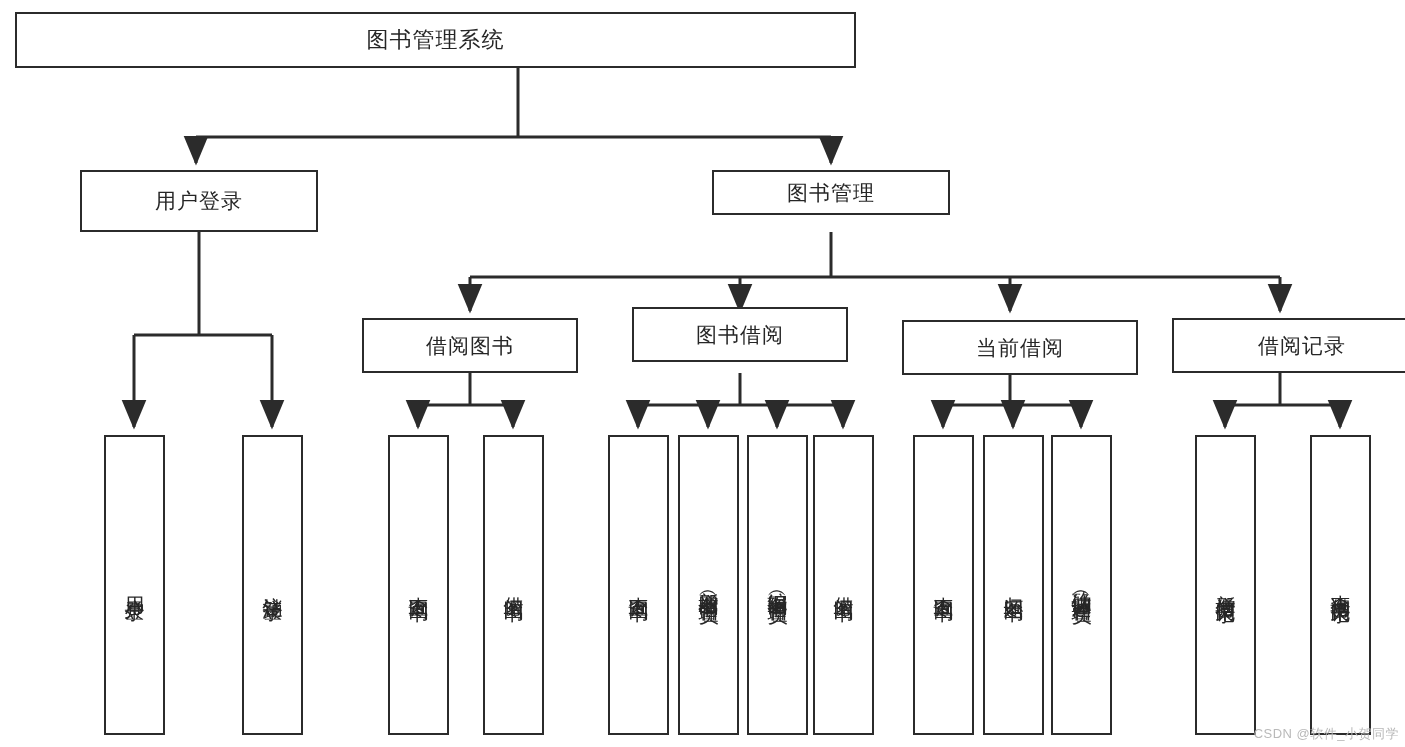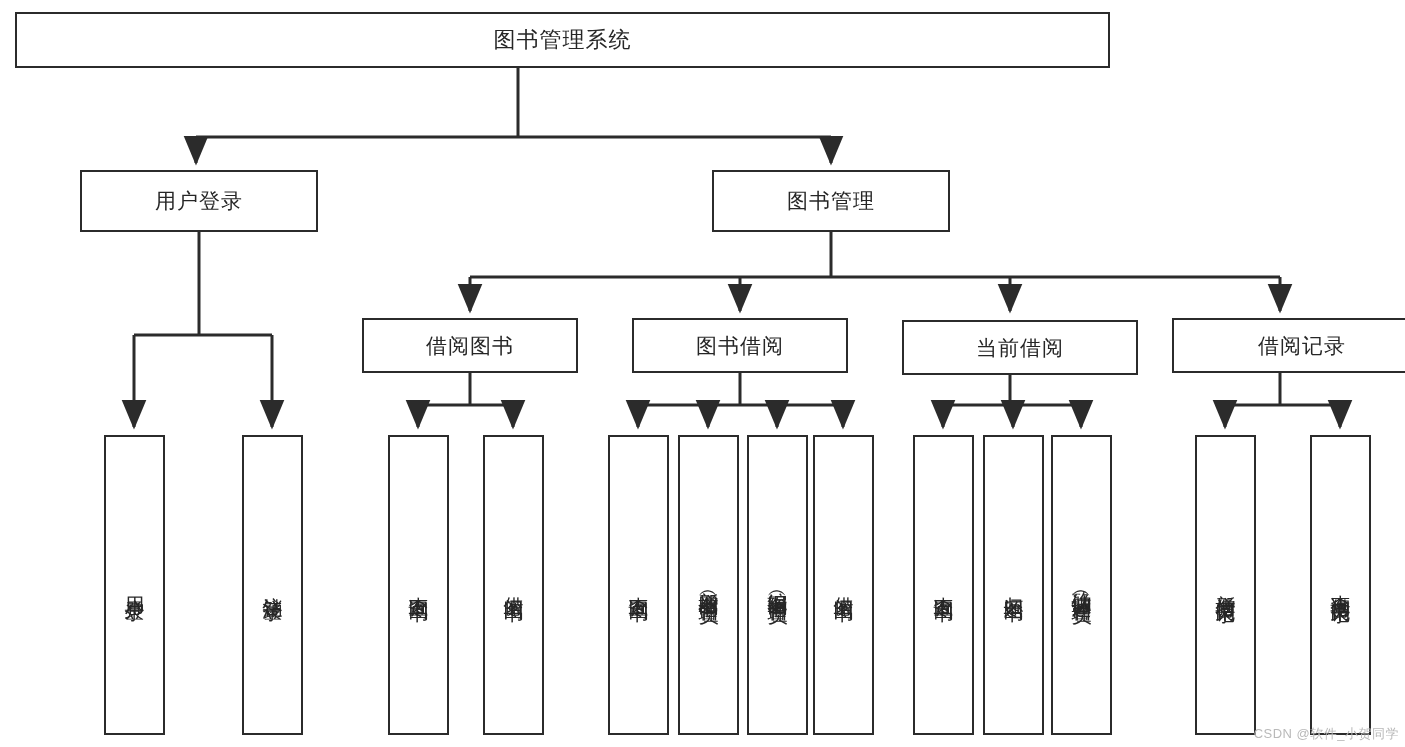--- a/index.html
+++ b/index.html
@@ -126,35 +126,35 @@
       <path d="M 1013 405 L 1013 427" marker-end="url(#arrowdown)"></path>
       <path d="M 1081 405 L 1081 427" marker-end="url(#arrowdown)"></path>
 
       <path d="M 1280 373 L 1280 405"></path>
       <path d="M 1225 405 L 1340 405"></path>
       <path d="M 1225 405 L 1225 427" marker-end="url(#arrowdown)"></path>
       <path d="M 1340 405 L 1340 427" marker-end="url(#arrowdown)"></path>
     </g>
   </svg>
 
-  <div class="node h root" id="node-root" style="left: 15px; top: 12px; width: 1095px; height: 56px;">
+  <div class="node h root" id="node-root" style="left: 15px; top: 12px; width: 841px; height: 56px;">
       <span>图书管理系统</span>
     </div>
 
   <div class="node h" id="node-l2-0" style="left: 80px; top: 170px; width: 238px; height: 62px;">
       <span>用户登录</span>
     </div>
-  <div class="node h" id="node-l2-1" style="left: 712px; top: 170px; width: 238px; height: 62px;">
+  <div class="node h" id="node-l2-1" style="left: 712px; top: 170px; width: 238px; height: 45px;">
       <span>图书管理</span>
     </div>
 
   <div class="node h" id="node-l3-0" style="left: 362px; top: 318px; width: 216px; height: 55px;">
       <span>借阅图书</span>
     </div>
-  <div class="node h" id="node-l3-1" style="left: 632px; top: 318px; width: 216px; height: 55px;">
+  <div class="node h" id="node-l3-1" style="left: 632px; top: 307px; width: 216px; height: 55px;">
       <span>图书借阅</span>
     </div>
   <div class="node h" id="node-l3-2" style="left: 902px; top: 320px; width: 236px; height: 55px;">
       <span>当前借阅</span>
     </div>
   <div class="node h" id="node-l3-3" style="left: 1172px; top: 318px; width: 260px; height: 55px;">
       <span>借阅记录</span>
     </div>
 
   <div class="node v" id="leaf-0" style="left: 104px; top: 435px; width: 61px; height: 300px;">

